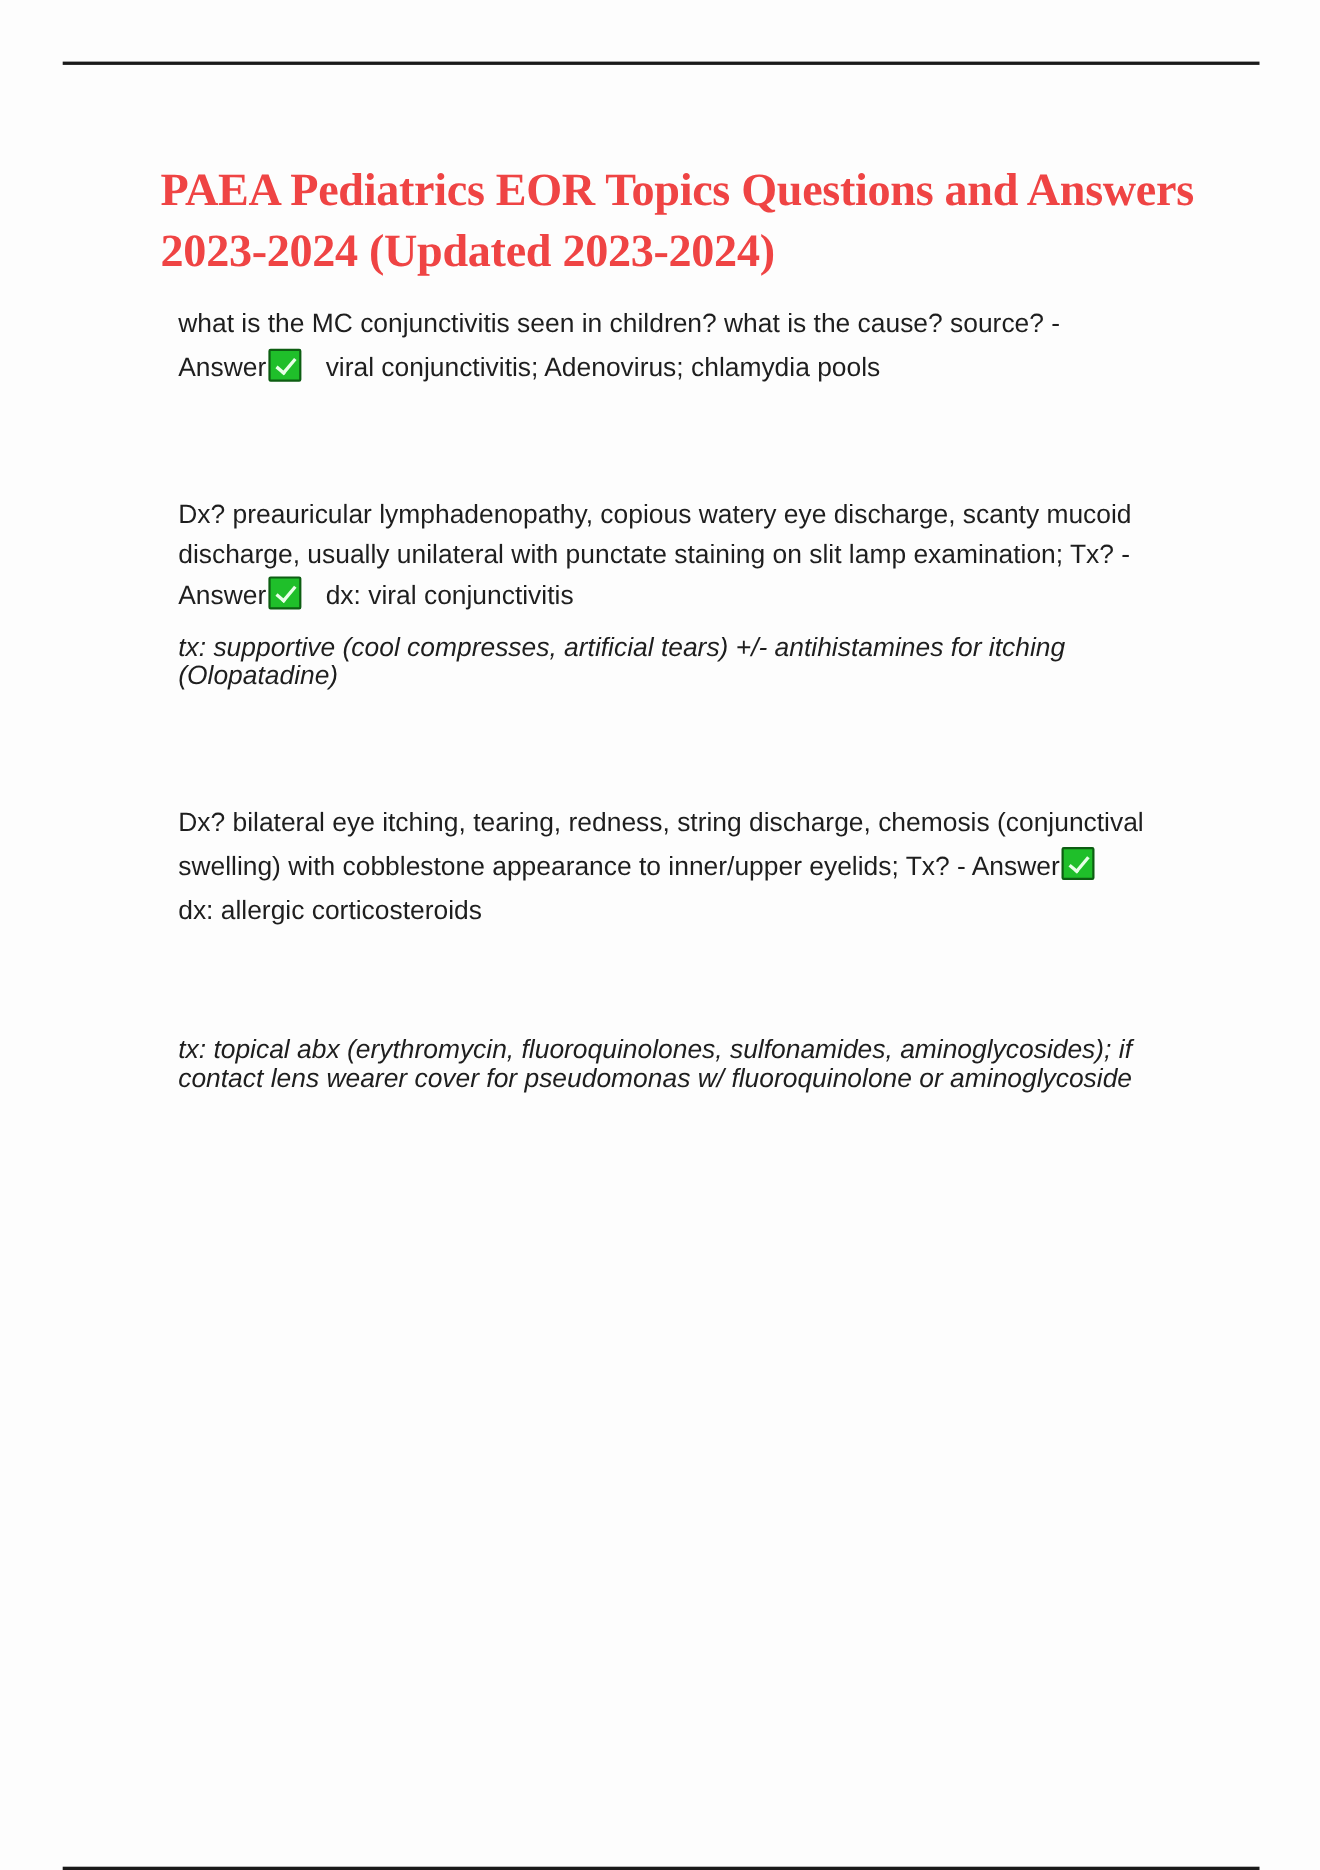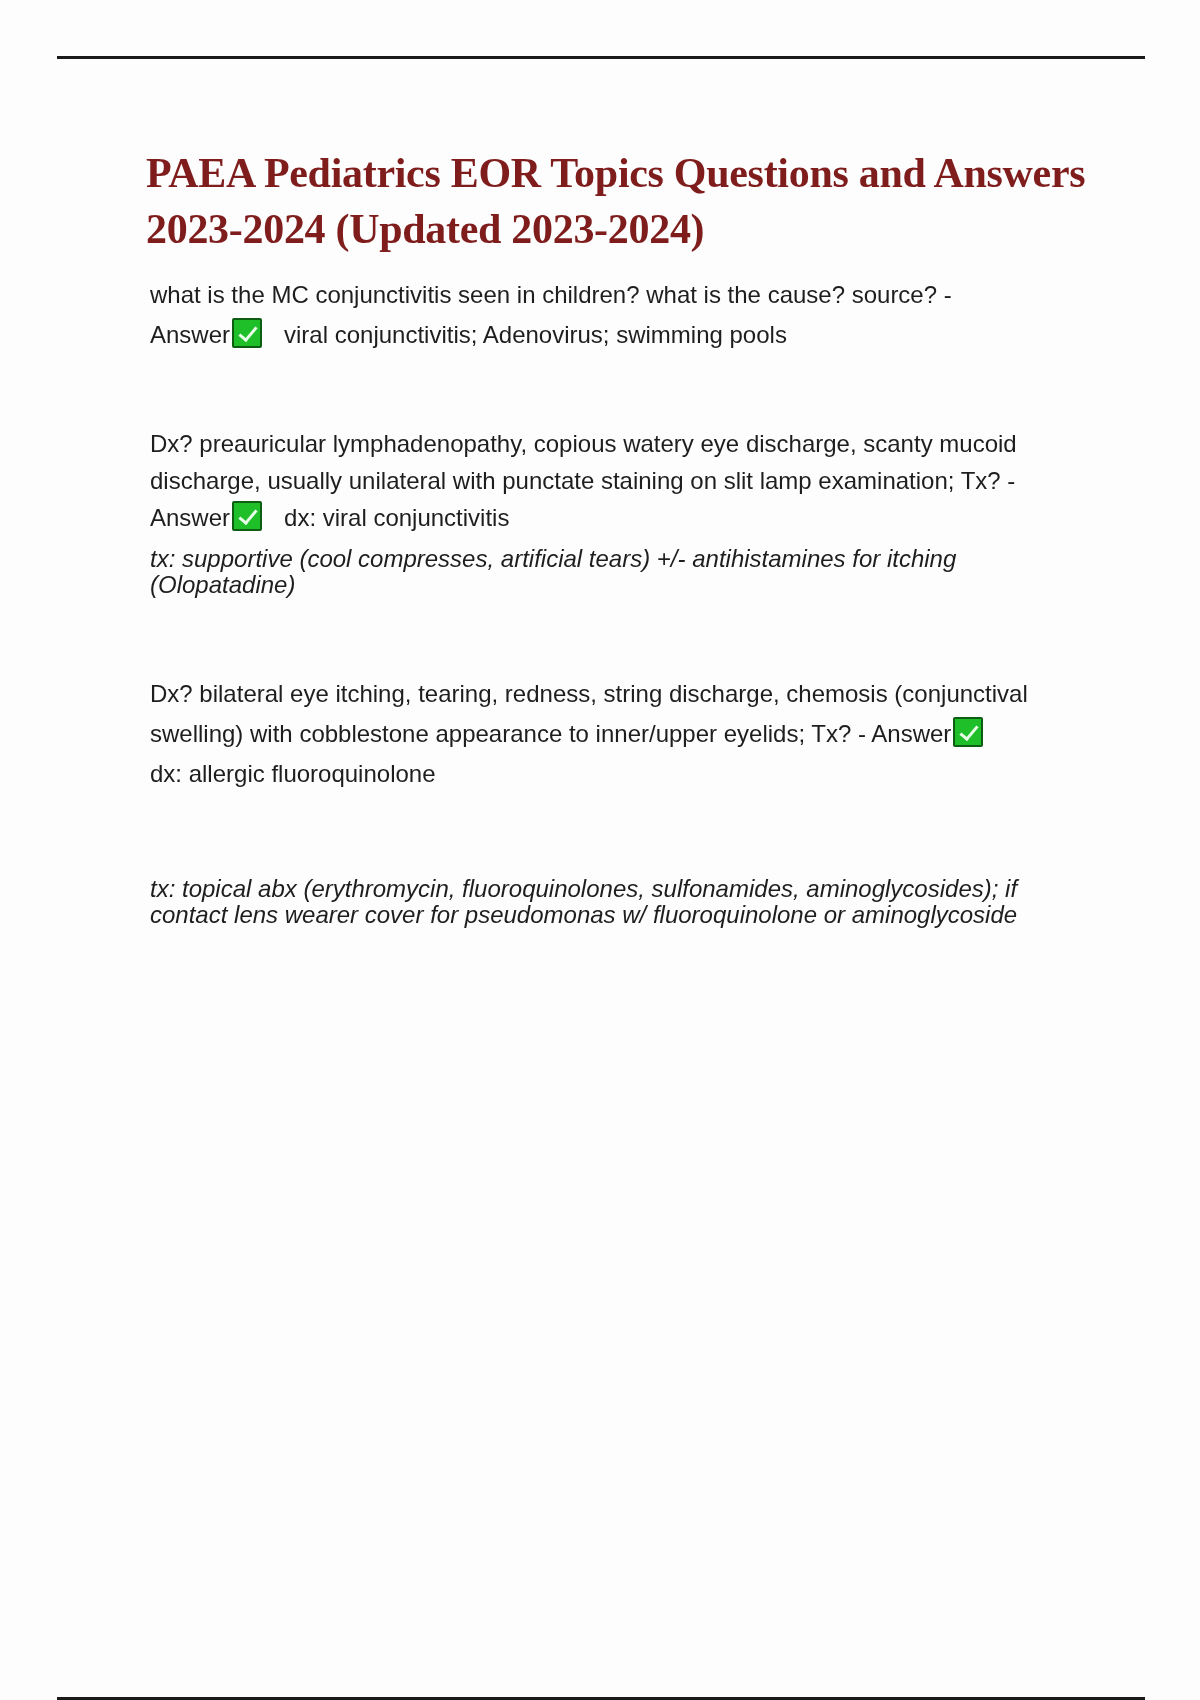--- a/index.html
+++ b/index.html
@@ -10,24 +10,24 @@
     color: #1e1e1e;
   }
   .rule { position: absolute; left: 57px; width: 1088px; height: 3px; background: #1a1a1a; }
   .rule.top { top: 56px; }
   .rule.bottom { top: 1697px; }
   .content { position: absolute; left: 146px; top: 145px; width: 950px; }
   h1 {
     margin: 0 0 18px 0;
     font-family: "Liberation Serif", "DejaVu Serif", serif;
     font-weight: bold; font-size: 42px; line-height: 56px;
-    color: #7f1d1d; letter-spacing: -0.3px;
+    color: #ef4444; letter-spacing: -0.3px;
   }
   .qa { font-size: 24px; line-height: 40px; }
-  .qa p { margin: 4px; }
+  .qa p { margin: 16px; }
   .qa .para { margin-top: 10px; line-height: 26px; font-style: italic; }
   .gap { height: 68px; }
   .check {
     display: inline-block; width: 30px; height: 30px; vertical-align: -5px;
     background: #1fbf2a; border: 2px solid #0d5e12; box-sizing: border-box;
     border-radius: 2px; position: relative; margin-left: 2px;
   }
   .check::after {
     content: ""; position: absolute; left: 9px; top: 3px; width: 7px; height: 15px;
     border-right: 3px solid #e8ffe8; border-bottom: 3px solid #e8ffe8;
@@ -37,32 +37,32 @@
 </style>
 </head>
 <body>
 
 <div class="rule top"></div>
 
 <div class="content">
   <h1>PAEA Pediatrics EOR Topics Questions and Answers 2023-2024 (Updated 2023-2024)</h1>
 
   <div class="qa">
-    <p><span>what is the MC conjunctivitis seen in children? what is the cause? source? -</span><br><span>Answer</span><span class="check"></span><span class="sp"></span><span>viral conjunctivitis; Adenovirus; swimming pools</span></p>
+    <p><span>what is the MC conjunctivitis seen in children? what is the cause? source? -</span><br><span>Answer</span><span class="check"></span><span class="sp"></span><span>viral conjunctivitis; Adenovirus; chlamydia pools</span></p>
   </div>
   <div class="gap" style="height:62px"></div>
 
   <div class="qa">
     <p style="line-height:37px"><span>Dx? preauricular lymphadenopathy, copious watery eye discharge, scanty mucoid discharge, usually unilateral with punctate staining on slit lamp examination; Tx? -</span> <span>Answer</span><span class="check"></span><span class="sp"></span><span>dx: viral conjunctivitis</span></p>
     <p class="para">tx: supportive (cool compresses, artificial tears) +/- antihistamines for itching (Olopatadine)</p>
   </div>
   <div class="gap" style="height:68px"></div>
 
   <div class="qa">
-    <p style="line-height:40px"><span>Dx? bilateral eye itching, tearing, redness, string discharge, chemosis (conjunctival swelling) with cobblestone appearance to inner/upper eyelids; Tx? -</span> <span>Answer</span><span class="check"></span><br><span>dx: allergic fluoroquinolone</span></p>
+    <p style="line-height:40px"><span>Dx? bilateral eye itching, tearing, redness, string discharge, chemosis (conjunctival swelling) with cobblestone appearance to inner/upper eyelids; Tx? -</span> <span>Answer</span><span class="check"></span><br><span>dx: allergic corticosteroids</span></p>
   </div>
   <div class="gap" style="height:68px"></div>
 
   <div class="qa">
     <p class="para">tx: topical abx (erythromycin, fluoroquinolones, sulfonamides, aminoglycosides); if contact lens wearer cover for pseudomonas w/ fluoroquinolone or aminoglycoside</p>
   </div>
   <div class="gap" style="height:68px"></div>
 
   <div class="qa">
   </div>

